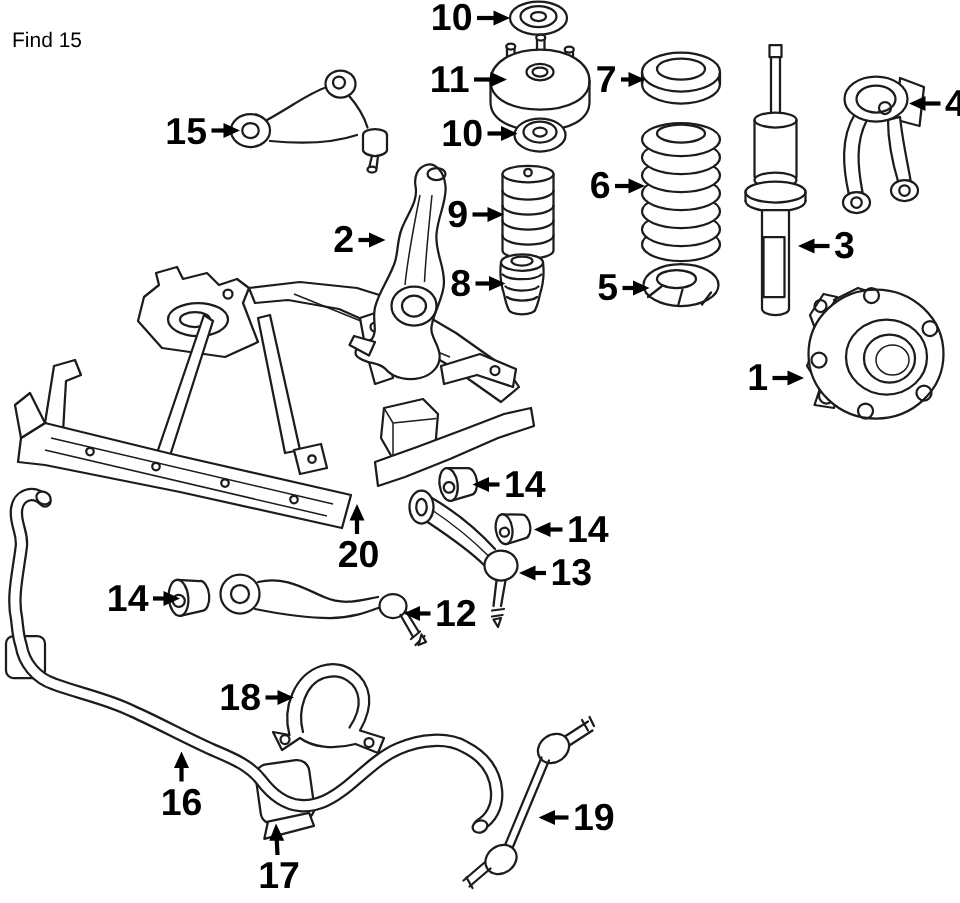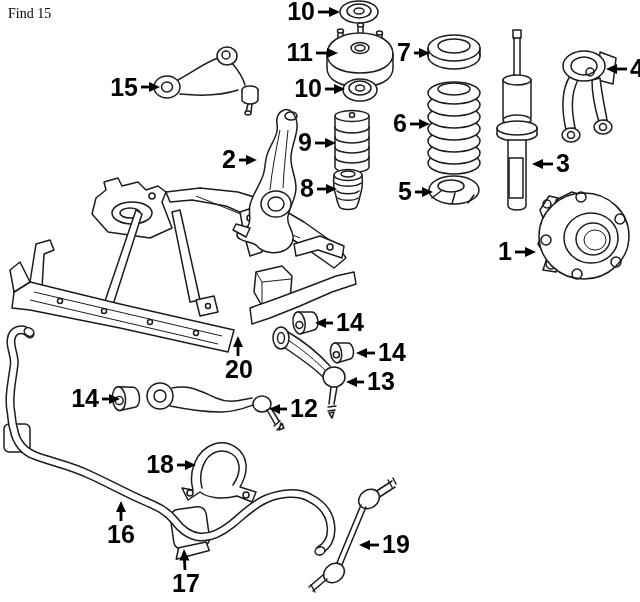--- a/index.html
+++ b/index.html
@@ -1,18 +1,18 @@
 <!DOCTYPE html>
 <html><head>
 <meta charset="utf-8">
 <style>
   html,body{margin:0;padding:0;background:#fff;}
   #canvas{position:relative;width:640px;height:602px;background:#fff;overflow:hidden;
           font-family:"Liberation Sans",sans-serif;}
-  #find-label{position:absolute;left:8px;top:6px;font-size:14px;color:#000;z-index:5;font-family:Liberation Serif, serif;}
+  #find-label{position:absolute;left:8px;top:18px;font-size:14px;color:#000;z-index:5;}
   svg{position:absolute;left:0;top:0;}
   .ln{fill:none;stroke:#1c1c1c;stroke-width:1.5;stroke-linecap:round;stroke-linejoin:round;}
   .fw{fill:#ffffff;stroke:#1c1c1c;stroke-width:1.5;stroke-linecap:round;stroke-linejoin:round;}
   .thin{fill:none;stroke:#1c1c1c;stroke-width:1;}
   .bar-outer{fill:none;stroke:#1c1c1c;stroke-width:9;stroke-linecap:round;stroke-linejoin:round;}
   .bar-inner{fill:none;stroke:#ffffff;stroke-width:6;stroke-linecap:round;stroke-linejoin:round;}
   .num{font-family:"Liberation Sans",sans-serif;font-size:25px;font-weight:700;fill:#000;}
   .ar{stroke:#000;stroke-width:2.8;}
   .ah{fill:#000;stroke:none;}
 </style>

